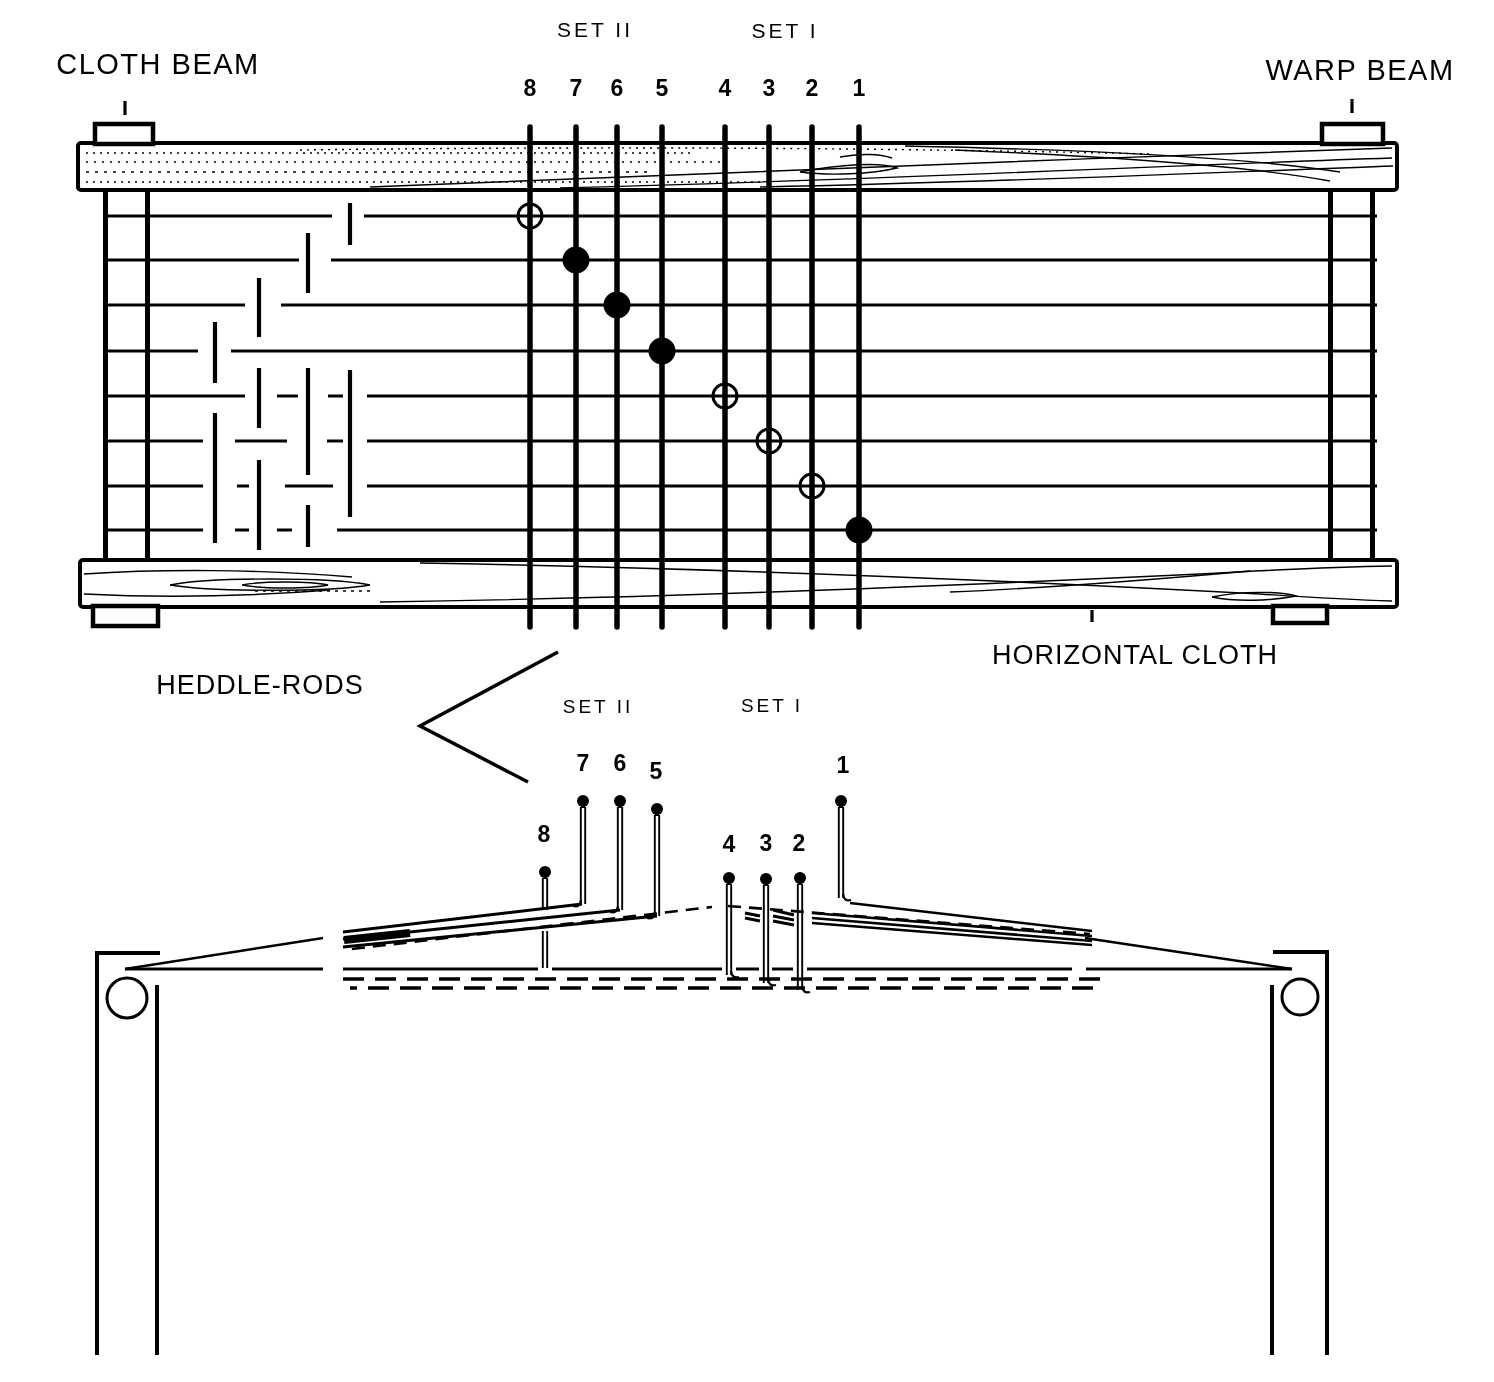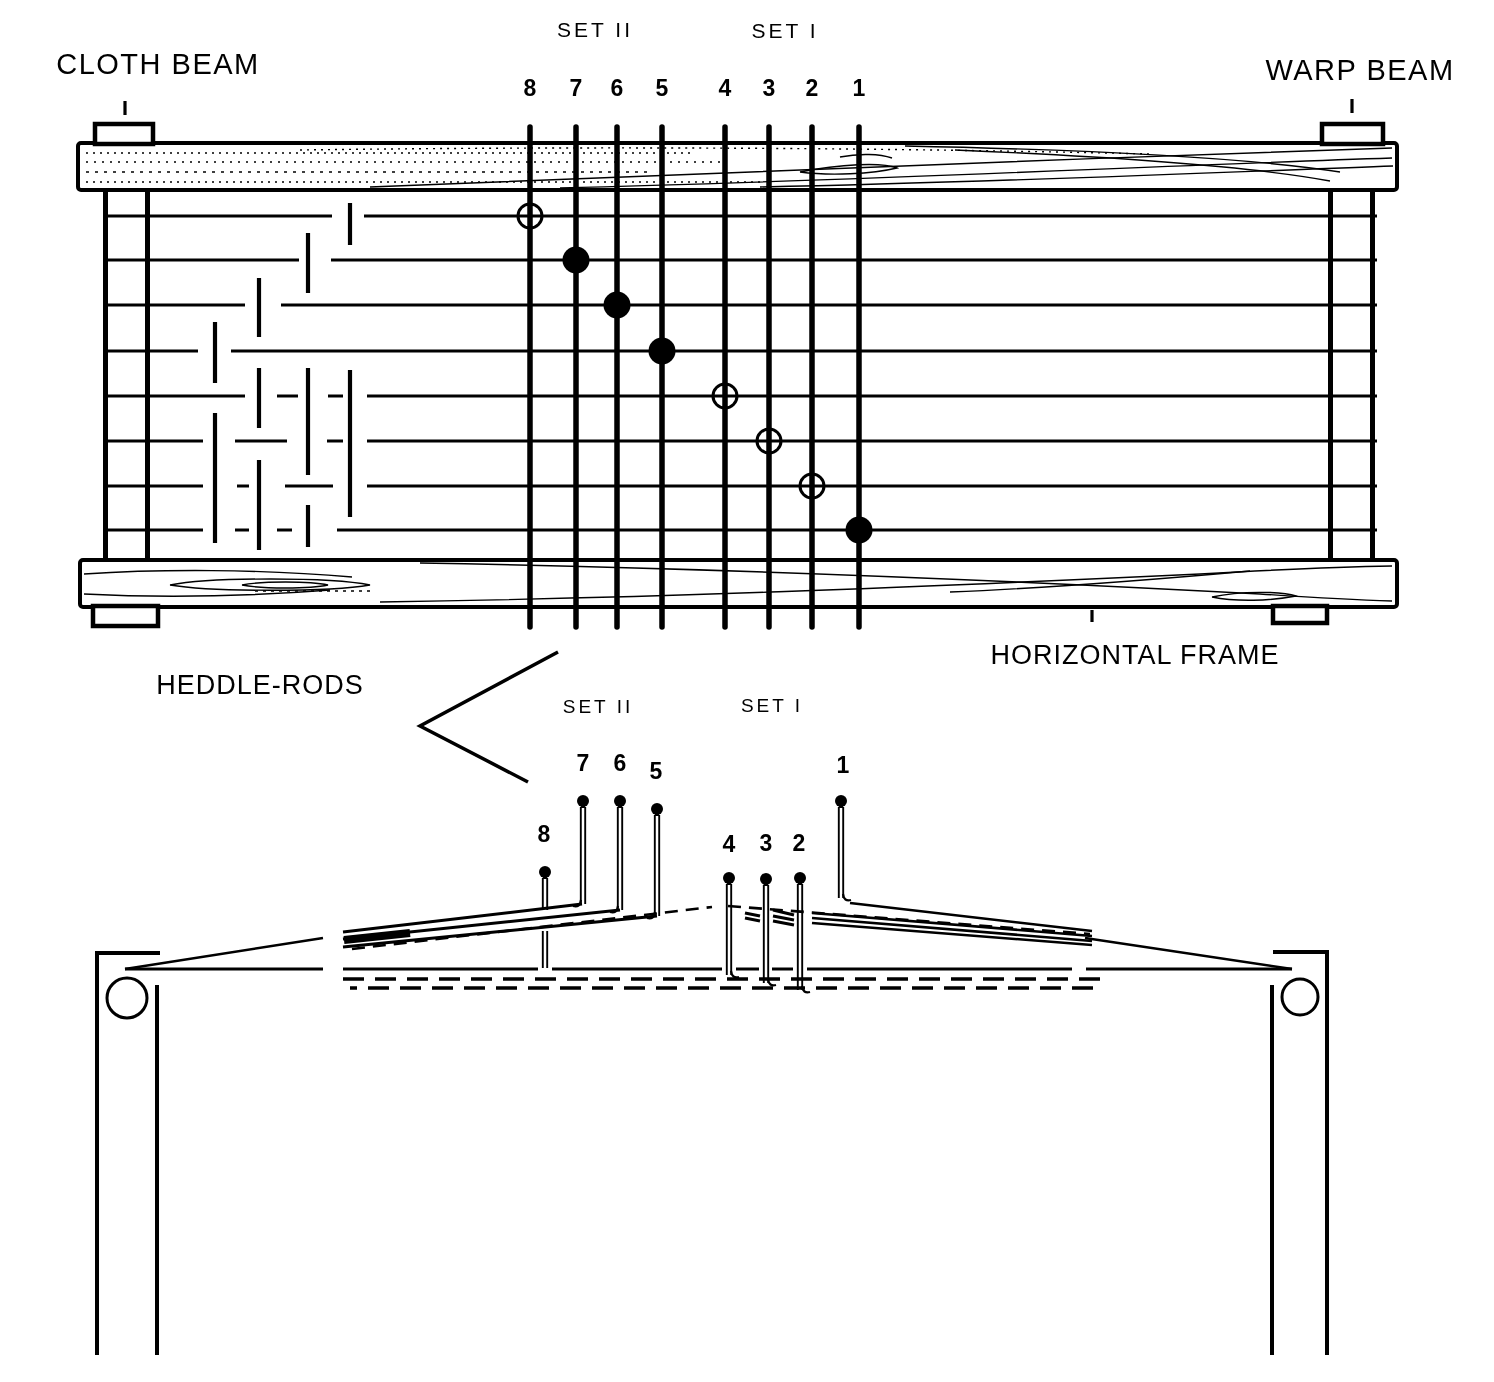--- a/index.html
+++ b/index.html
@@ -191,17 +191,17 @@
       <path d="M843,894 Q844,902 851,900" fill="none" stroke="#000000" stroke-width="2.2"></path>
       <circle cx="841" cy="801" r="6" fill="#000000"></circle>
       <line x1="841" y1="806" x2="841" y2="808" stroke="#000000" stroke-width="4" stroke-linecap="butt"></line>
       <text x="843" y="773" fill="#000000" font-size="23" font-weight="700" text-anchor="middle" font-family="&quot;Liberation Sans&quot;, sans-serif">1</text>
     </svg>
 
   <div class="lbl lbl-big" style="left:158px;  top:64px;">CLOTH BEAM</div>
   <div class="lbl lbl-big" style="left:1326px; top:70px;margin-left:34px;">WARP BEAM</div>
   <div class="lbl lbl-set" style="left:595px;  top:30px;">SET II</div>
   <div class="lbl lbl-set" style="left:785px;  top:31px;">SET I</div>
-  <div class="lbl lbl-mid" style="left:1135px; top:655px;">HORIZONTAL FRAME</div>
+  <div class="lbl lbl-mid" style="left:1135px; top:655px;">HORIZONTAL CLOTH</div>
   <div class="lbl lbl-mid" style="left:260px;  top:685px;">HEDDLE-RODS</div>
   <div class="lbl lbl-set-sm" style="left:598px;  top:707px;">SET II</div>
   <div class="lbl lbl-set-sm" style="left:772px;  top:706px;">SET I</div>
 </div>
 
 </body></html>

